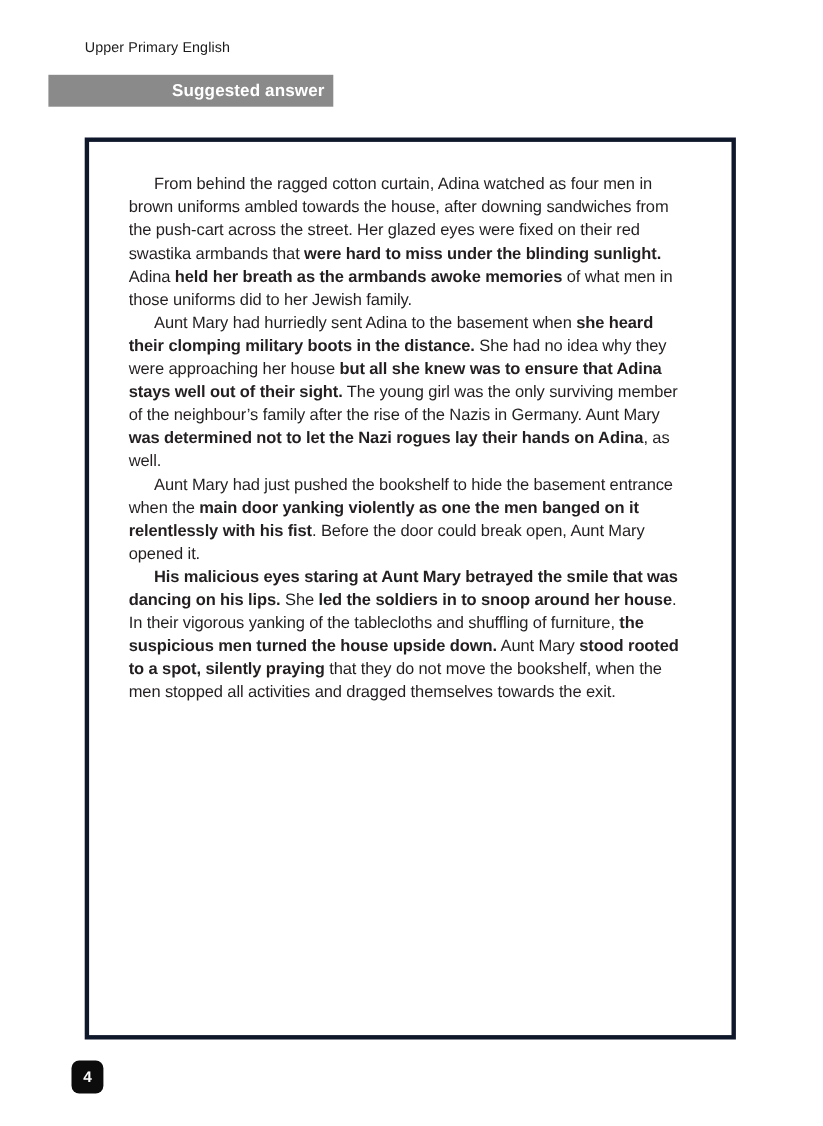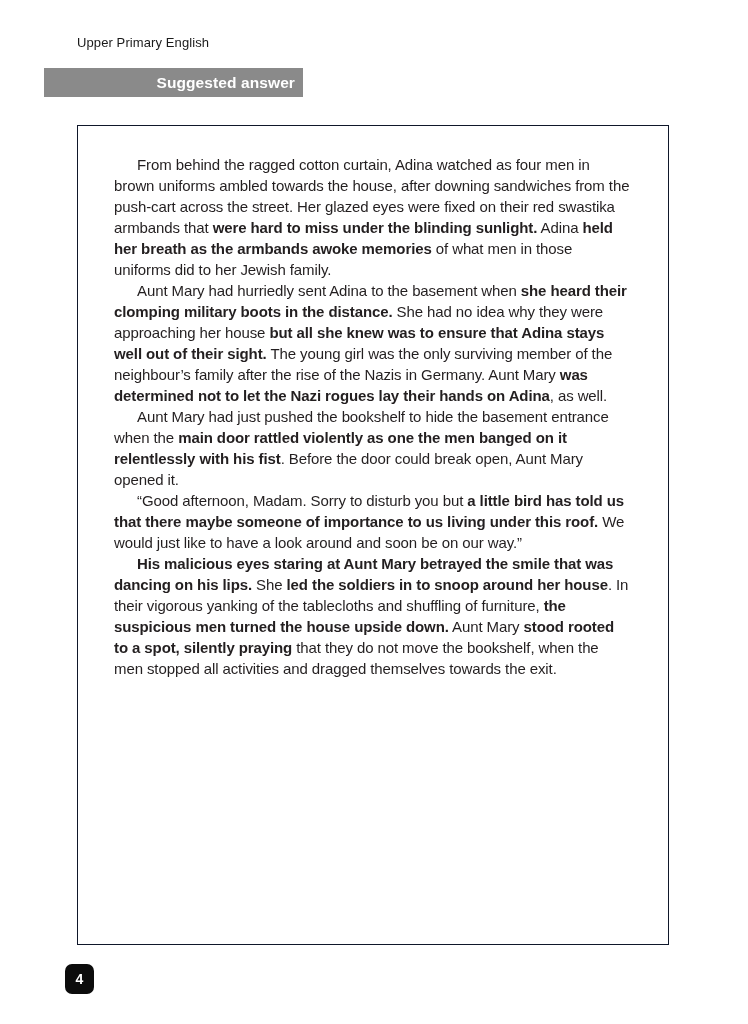--- a/index.html
+++ b/index.html
@@ -36,21 +36,21 @@
     box-sizing: border-box;
     letter-spacing: 0.1px;
     margin-left: 44px;
   }
   .answer-box {
     position: absolute;
     left: 77px;
     top: 125px;
     width: 592px;
     height: 820px;
-    border: 1px solid #0f172a;
+    border: 4px solid #0f172a;
     box-sizing: border-box;
     background: #ffffff;
   }
   .answer-text {
     padding: 28px 37px 0 36px;
     font-size: 15px;
     line-height: 21px;
     color: #231f20;
     letter-spacing: -0.1px;
   }
@@ -79,21 +79,20 @@
 <body>
 
 <div class="header-title">Upper Primary English</div>
 
 <div class="banner">Suggested answer</div>
 
 <div class="answer-box">
   <div class="answer-text">
       <p class="para"><span>From behind the ragged cotton curtain, Adina watched as four men in brown uniforms ambled towards the house, after downing sandwiches from the push-cart across the street. Her glazed eyes were fixed on their red swastika armbands that </span><strong>were hard to miss under the blinding sunlight.</strong><span> Adina </span><strong>held her breath as the armbands awoke memories</strong><span> of what men in those uniforms did to her Jewish family.</span></p>
       <p class="para"><span>Aunt Mary had hurriedly sent Adina to the basement when </span><strong>she heard their clomping military boots in the distance.</strong><span> She had no idea why they were approaching her house </span><strong>but all she knew was to ensure that Adina stays well out of their sight.</strong><span> The young girl was the only surviving member of the neighbour’s family after the rise of the Nazis in Germany. Aunt Mary </span><strong>was determined not to let the Nazi rogues lay their hands on Adina</strong><span>, as well.</span></p>
-      <p class="para"><span>Aunt Mary had just pushed the bookshelf to hide the basement entrance when the </span><strong>main door rattled violently as one the men banged on it relentlessly with his fist</strong><span>. Before the door could break open, Aunt Mary opened it.</span></p>
-      <p class="para"><span>“Good afternoon, Madam. Sorry to disturb you but </span><strong>a little bird has told us that there maybe someone of importance to us living under this roof.</strong><span> We would just like to have a look around and soon be on our way.”</span></p>
+      <p class="para"><span>Aunt Mary had just pushed the bookshelf to hide the basement entrance when the </span><strong>main door yanking violently as one the men banged on it relentlessly with his fist</strong><span>. Before the door could break open, Aunt Mary opened it.</span></p>
       <p class="para"><strong>His malicious eyes staring at Aunt Mary betrayed the smile that was dancing on his lips.</strong><span> She </span><strong>led the soldiers in to snoop around her house</strong><span>. In their vigorous yanking of the tablecloths and shuffling of furniture, </span><strong>the suspicious men turned the house upside down.</strong><span> Aunt Mary </span><strong>stood rooted to a spot, silently praying</strong><span> that they do not move the bookshelf, when the men stopped all activities and dragged themselves towards the exit.</span></p>
     </div>
 </div>
 
 <div class="page-badge">
   <span>4</span>
 </div>
 
 </body></html>

